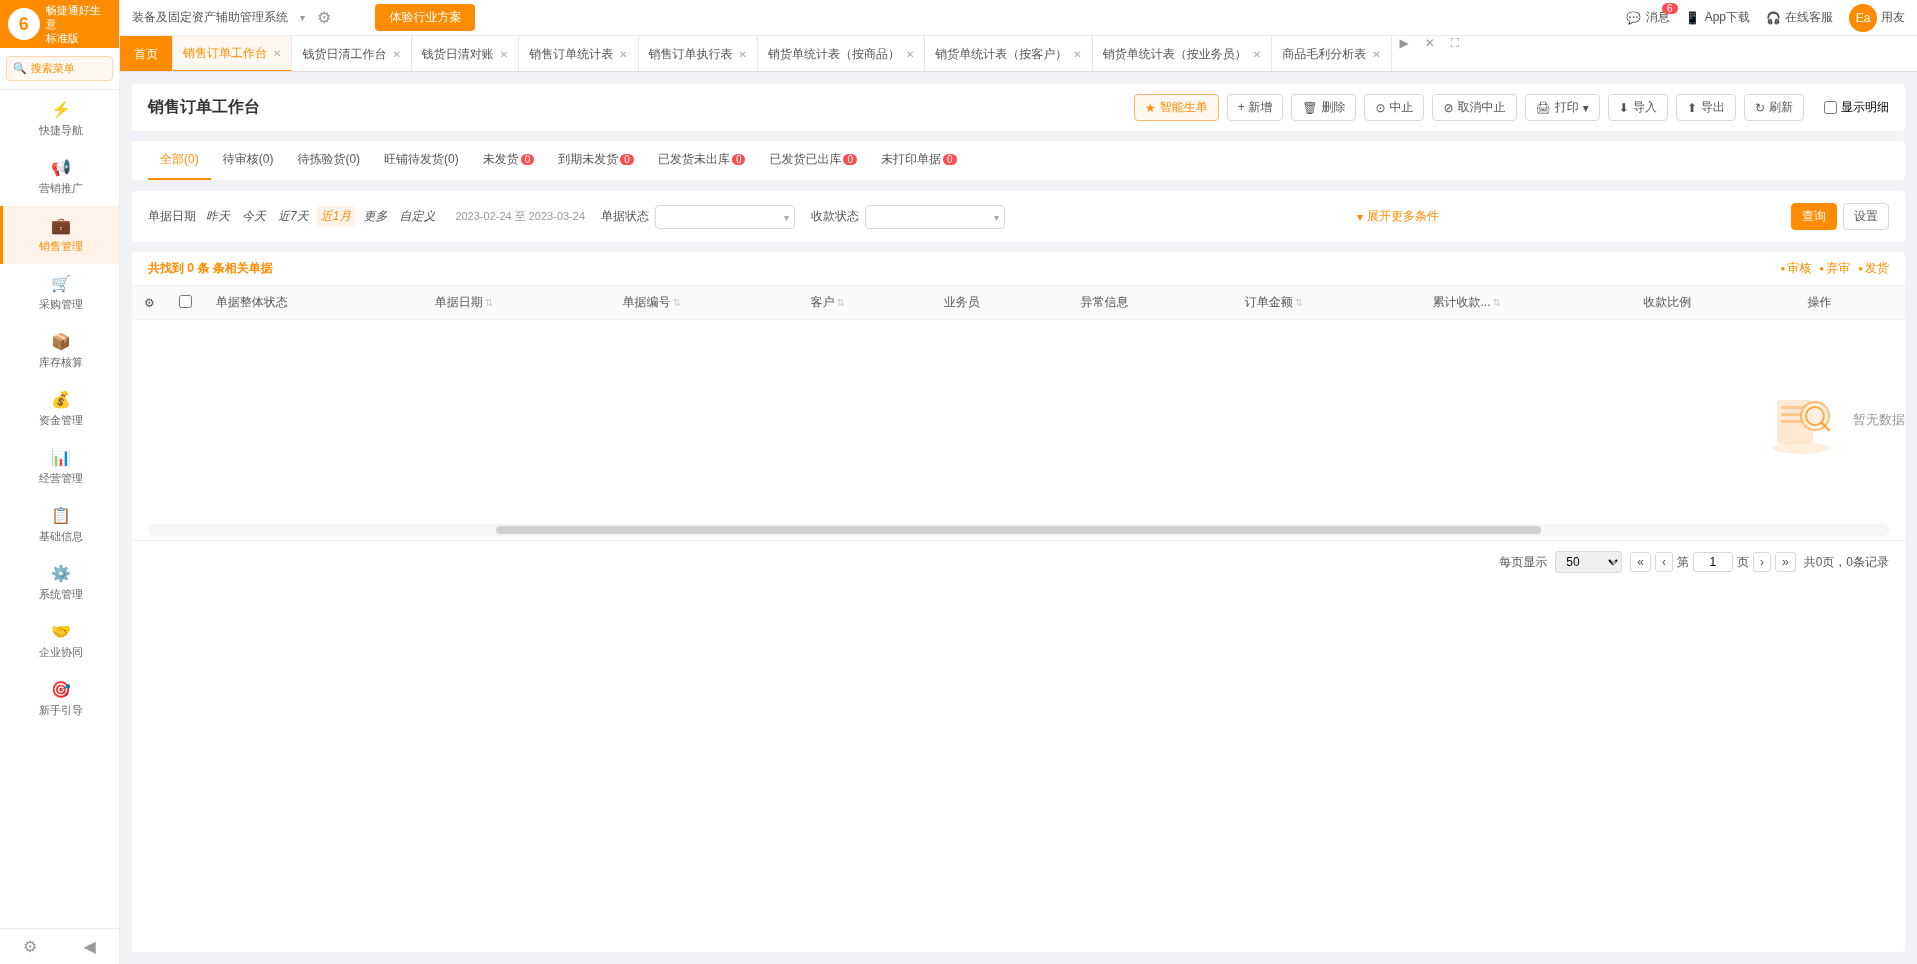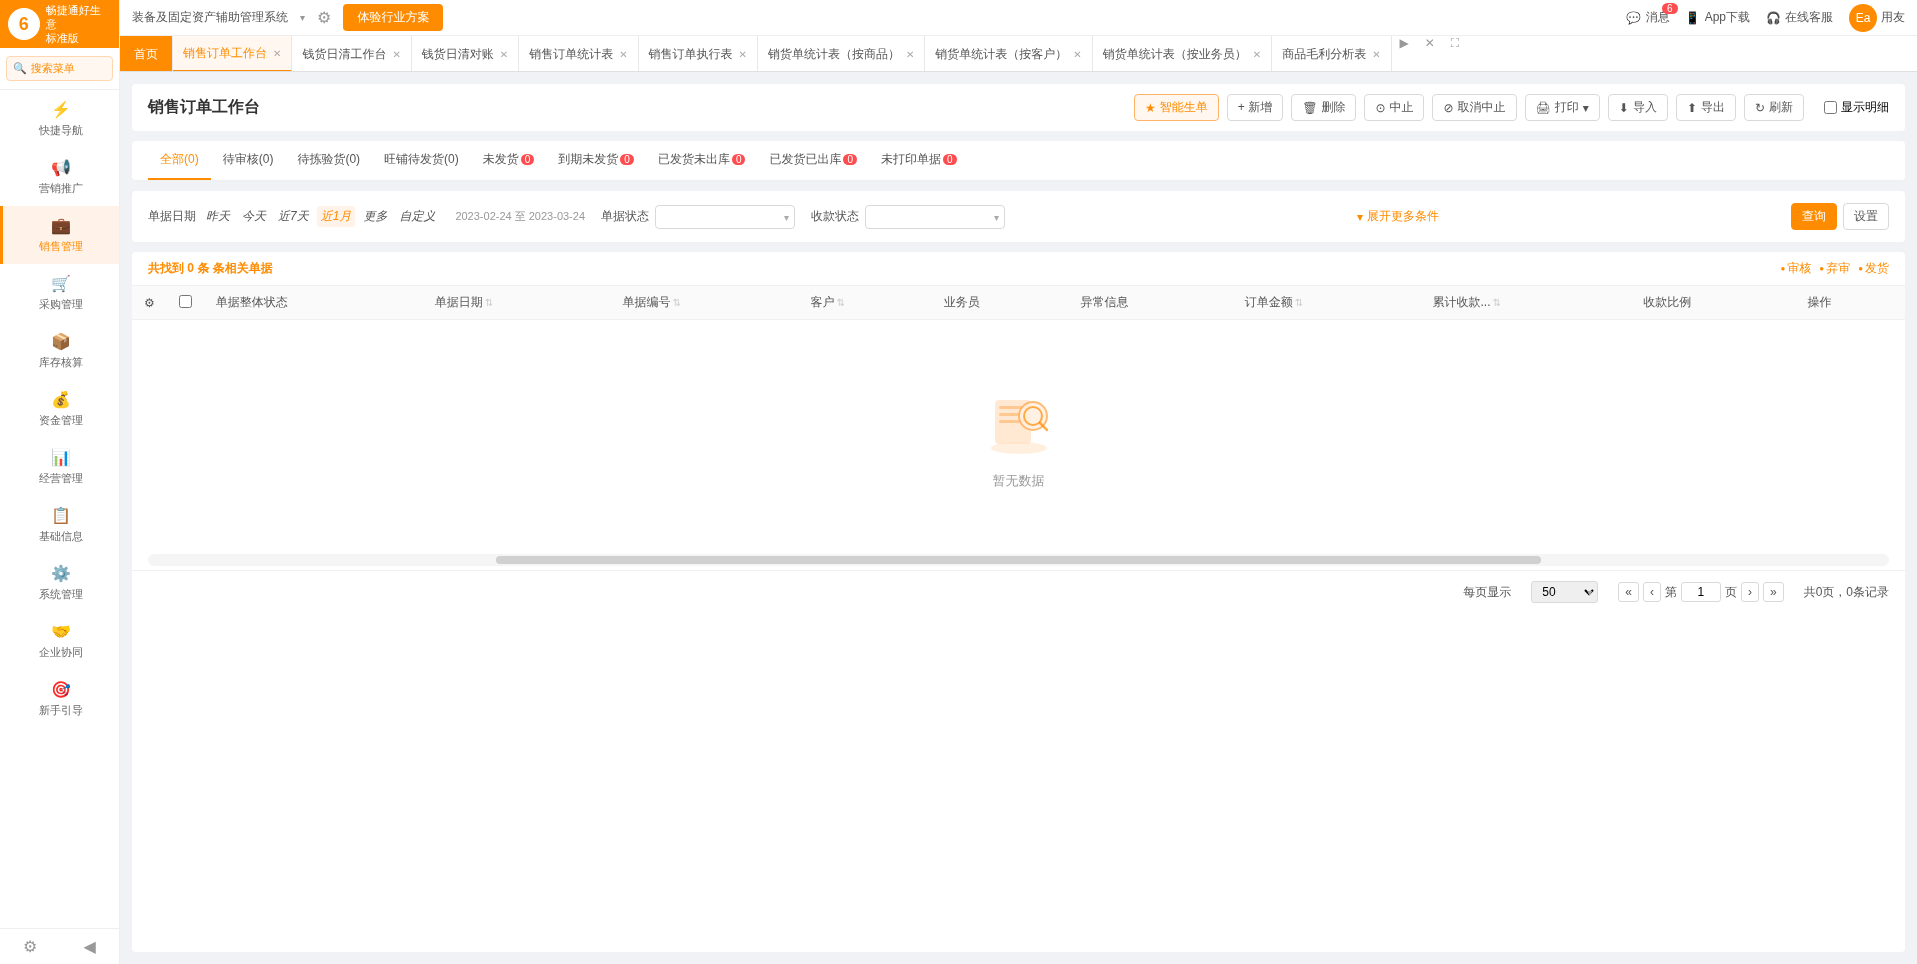--- a/index.html
+++ b/index.html
@@ -20,21 +20,21 @@
     .sidebar-bottom-btn { cursor: pointer; color: #999; font-size: 16px; }
 
     
     .main { flex: 1; display: flex; flex-direction: column; overflow: hidden; }
 
     
     .topbar { height: 36px; background: #fff; border-bottom: 1px solid #eee; display: flex; align-items: center; padding: 0 12px; gap: 12px; }
     .topbar-title-text { color: #555; }
     .topbar-dropdown { color: #999; font-size: 10px; cursor: pointer; }
     .topbar-gear { color: #999; cursor: pointer; font-size: 16px; }
-    .topbar-industry-btn { background: #ff8c00; color: #fff; border: none; border-radius: 4px; padding: 5px 14px; cursor: pointer; font-size: 12px; }
+    .topbar-industry-btn { background: #ff8c00; color: #fff; border: none; border-radius: 4px; padding: 5px 14px; cursor: pointer; font-size: 12px; margin-left: 32px; }
     .topbar-actions { display: flex; align-items: center; gap: 16px; margin-left: auto; }
     .topbar-action-item { display: flex; align-items: center; gap: 4px; color: #555; cursor: pointer; font-size: 12px; position: relative; }
     .topbar-badge { position: absolute; top: -6px; right: -8px; background: #ff4d4f; color: #fff; border-radius: 8px; font-size: 10px; padding: 0 4px; min-width: 16px; text-align: center; }
     .topbar-avatar { width: 28px; height: 28px; background: #ff8c00; border-radius: 50%; color: #fff; display: flex; align-items: center; justify-content: center; font-size: 12px; }
 
     
     .tabbar { height: 36px; background: #fff; border-bottom: 1px solid #e0e0e0; display: flex; align-items: flex-start; overflow: hidden; }
     .tab-item { display: flex; align-items: center; padding: 0 10px; height: 36px; border-right: 1px solid #e8e8e8; cursor: pointer; white-space: nowrap; font-size: 12px; color: #555; gap: 4px; flex-shrink: 0; }
     .tab-item.active { background: #fff7f0; color: #ff8c00; border-bottom: 2px solid #ff8c00; }
     .tab-close { color: #aaa; font-size: 10px; cursor: pointer; margin-left: 2px; }
@@ -82,26 +82,26 @@
     .action-btn::before { content: '●'; font-size: 8px; }
 
     table { width: 100%; border-collapse: collapse; }
     thead tr { background: #fafafa; }
     th { padding: 8px 12px; text-align: left; font-weight: normal; color: #555; font-size: 12px; border-bottom: 1px solid #f0f0f0; white-space: nowrap; }
     th .sort-icon { color: #ccc; font-size: 10px; margin-left: 2px; }
     .checkbox-col { width: 32px; }
     .settings-col { width: 28px; }
 
     
-    .empty-state { display: flex; flex-direction: column; align-items: center; justify-content: flex-end; padding: 60px 0; gap: 12px; }
+    .empty-state { display: flex; align-items: center; justify-content: flex-end; padding: 60px 0; gap: 12px; }
     .empty-icon { width: 80px; height: 80px; position: relative; }
     .empty-text { color: #999; font-size: 13px; }
 
     
-    .pagination { padding: 10px 16px; display: flex; align-items: center; justify-content: flex-end; gap: 20px; border-top: 1px solid #f0f0f0; }
+    .pagination { padding: 10px 16px; display: flex; align-items: center; justify-content: flex-end; gap: 8px; border-top: 1px solid #f0f0f0; }
     .page-size-label { font-size: 12px; color: #555; }
     .page-size-select { border: 1px solid #d9d9d9; border-radius: 3px; padding: 2px 18px 2px 6px; font-size: 12px; }
     .page-nav { display: flex; align-items: center; gap: 4px; }
     .page-nav-btn { border: 1px solid #d9d9d9; background: #fff; border-radius: 3px; padding: 2px 6px; cursor: pointer; color: #555; font-size: 12px; }
     .page-input { border: 1px solid #d9d9d9; border-radius: 3px; width: 40px; text-align: center; padding: 2px 4px; font-size: 12px; }
     .page-info { font-size: 12px; color: #555; }
 
     
     .scrollbar-area { height: 12px; background: #f5f5f5; margin: 4px 16px; border-radius: 6px; position: relative; }
     .scrollbar-thumb { width: 60%; height: 8px; background: #d0d0d0; border-radius: 4px; position: absolute; top: 2px; left: 20%; }

